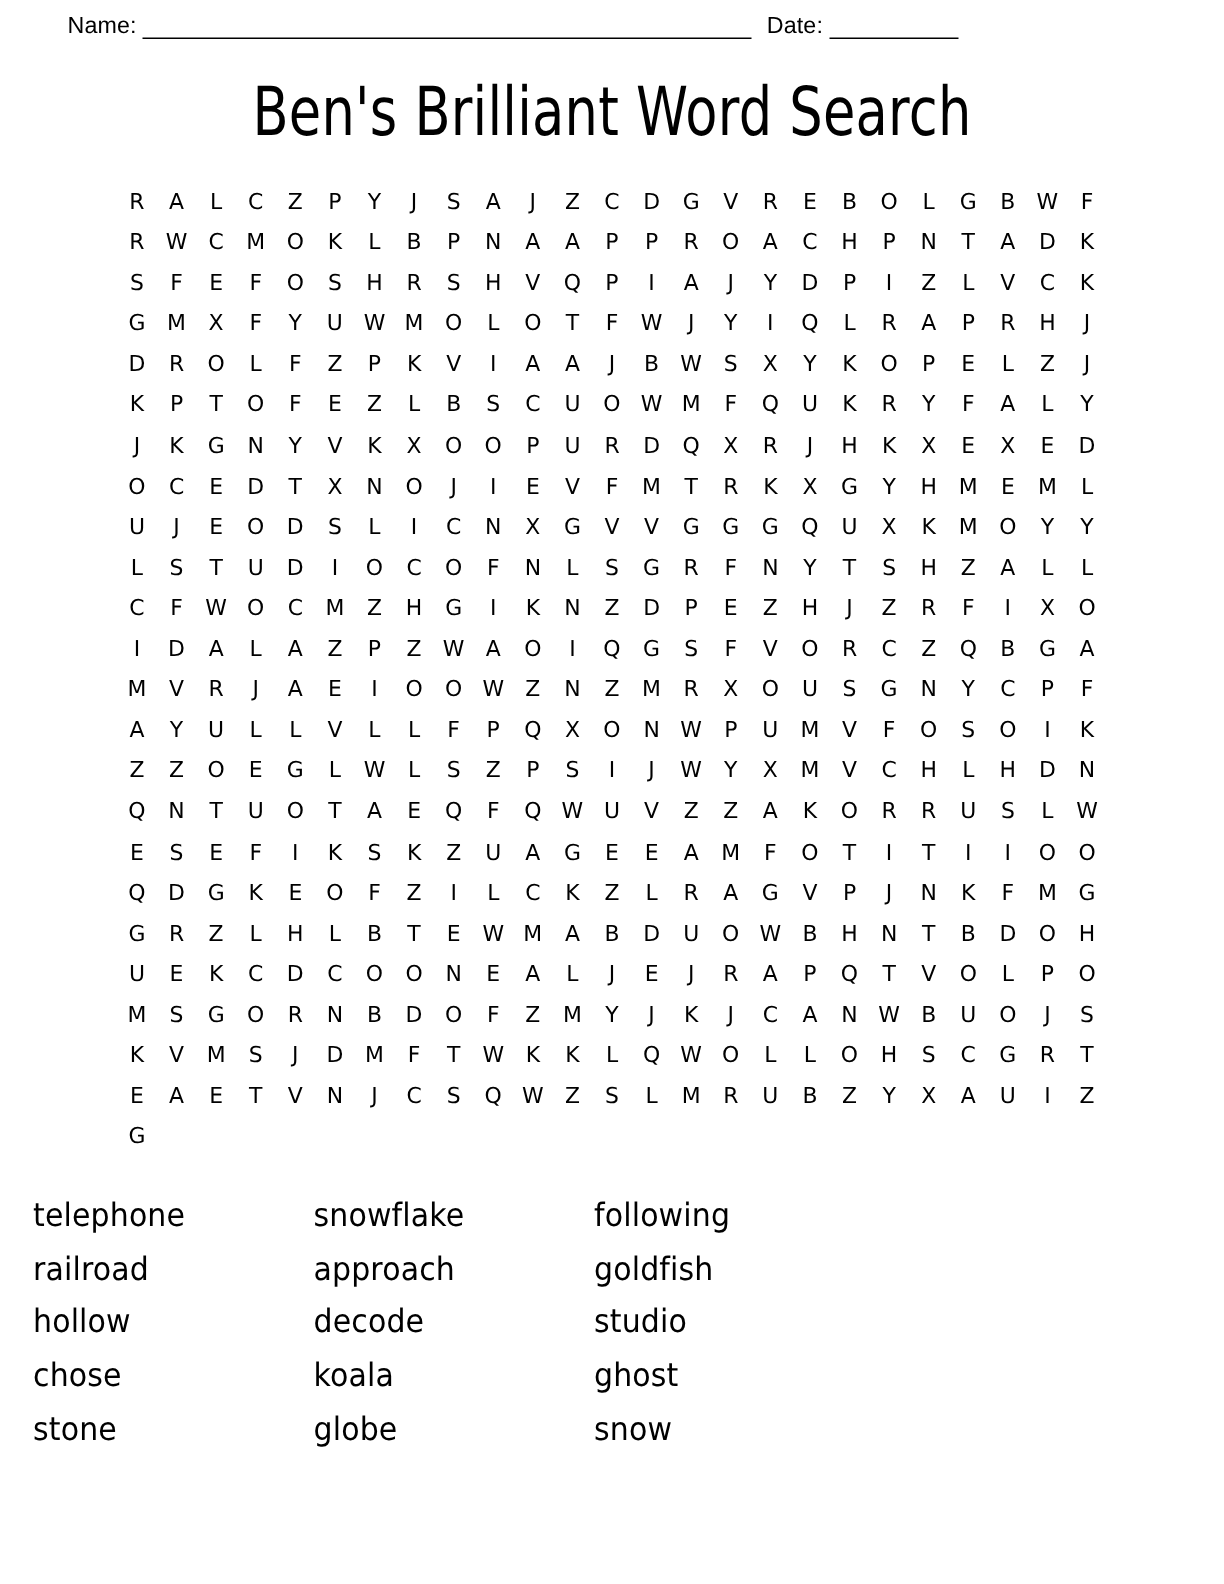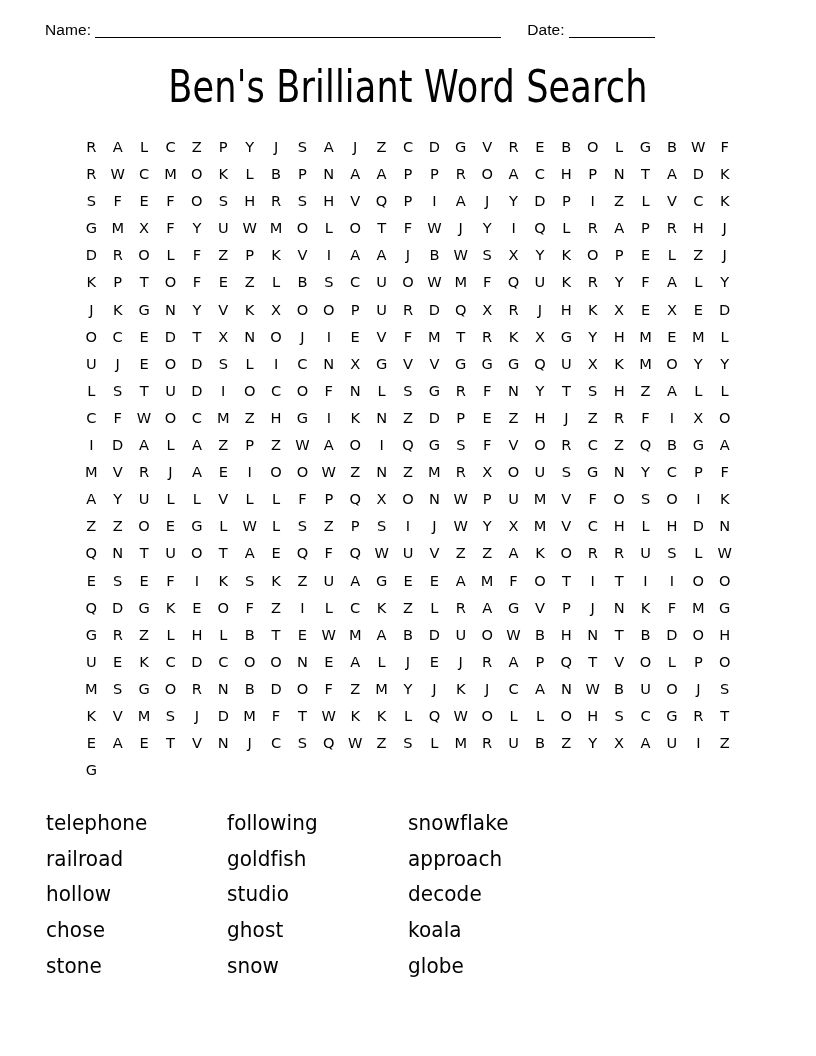--- a/index.html
+++ b/index.html
@@ -14,41 +14,41 @@
     color: #000000;
     position: relative;
     overflow: hidden;
   }
 
   
   .header-row {
     display: flex;
     align-items: flex-end;
     padding: 5px 42px 0 45px;
-    height: 38px;
+    height: 26px;
     box-sizing: border-box;
   }
   .field {
     display: flex;
     align-items: flex-end;
   }
   .field-label {
     font-size: 15.5px;
     line-height: 17px;
     letter-spacing: 0.1px;
     white-space: nowrap;
   }
   .rule {
     border-bottom: 1.3px solid #000;
     height: 14px;
     margin-left: 4px;
   }
   .name-rule { width: 406px; }
   .date-rule { width: 86px; }
-  .field-date { margin-left: 26px; }
+  .field-date { margin-left: 10px; }
 
   
   .title {
     text-align: center;
     font-family: "DejaVu Sans", sans-serif;
     font-size: 45px;
     font-weight: 400;
     line-height: 52px;
     letter-spacing: 0.2px;
     margin-top: 23px;
@@ -72,21 +72,21 @@
     font-size: 14.6px;
     line-height: 27.1px;
     text-align: center;
     font-family: "DejaVu Sans", sans-serif;
     letter-spacing: 0;
   }
 
   
   .wordlist {
     margin-top: 22px;
-    padding: 0 46px 0 46px;
+    padding: 0 46px 0 22px;
     display: grid;
     grid-template-columns: repeat(4, 1fr);
     column-gap: 0;
     row-gap: 0;
   }
   .word-col {
     display: flex;
     flex-direction: column;
   }
   .word {
@@ -698,26 +698,26 @@
 
 <div class="wordlist" id="wordlist">
     <div class="word-col">
       <div class="word">telephone</div>
       <div class="word">railroad</div>
       <div class="word">hollow</div>
       <div class="word">chose</div>
       <div class="word">stone</div>
     </div>
     <div class="word-col">
+      <div class="word">snowflake</div>
+      <div class="word">approach</div>
+      <div class="word">decode</div>
+      <div class="word">koala</div>
+      <div class="word">globe</div>
+    </div>
+    <div class="word-col">
       <div class="word">following</div>
       <div class="word">goldfish</div>
       <div class="word">studio</div>
       <div class="word">ghost</div>
       <div class="word">snow</div>
     </div>
-    <div class="word-col">
-      <div class="word">snowflake</div>
-      <div class="word">approach</div>
-      <div class="word">decode</div>
-      <div class="word">koala</div>
-      <div class="word">globe</div>
-    </div>
   </div>
 
 </body></html>

